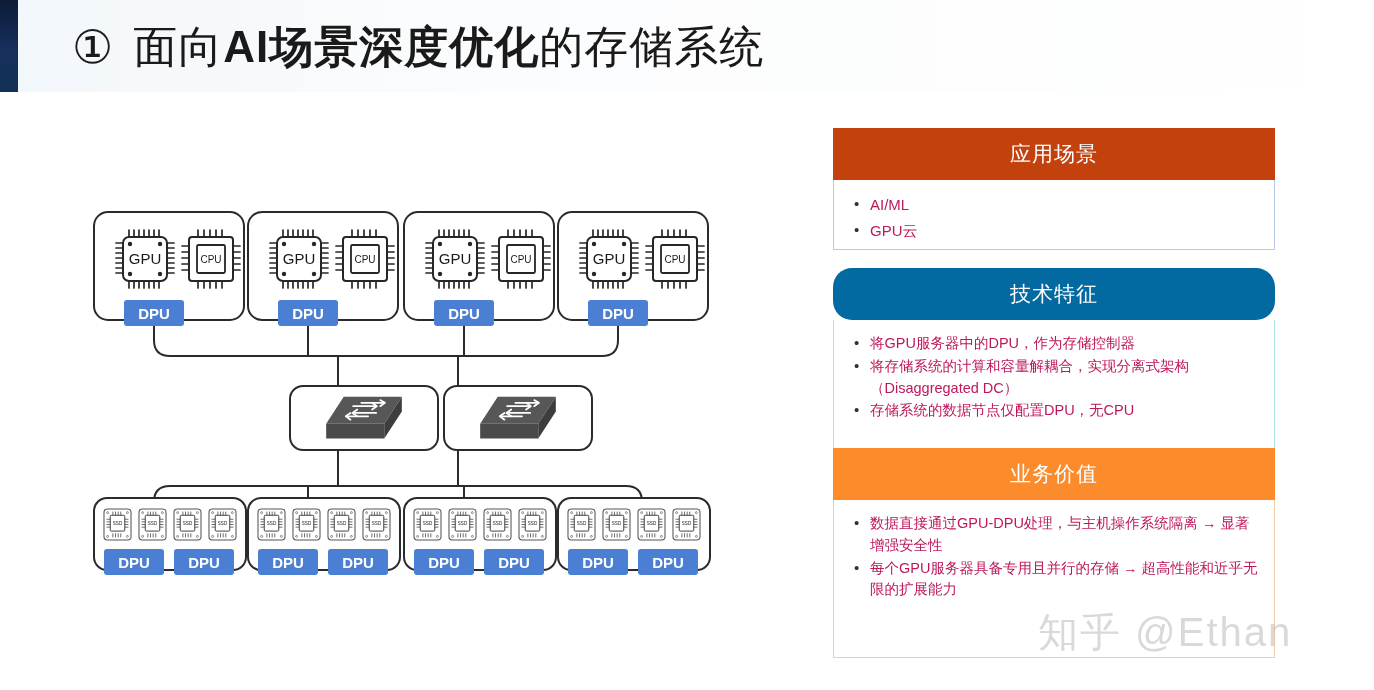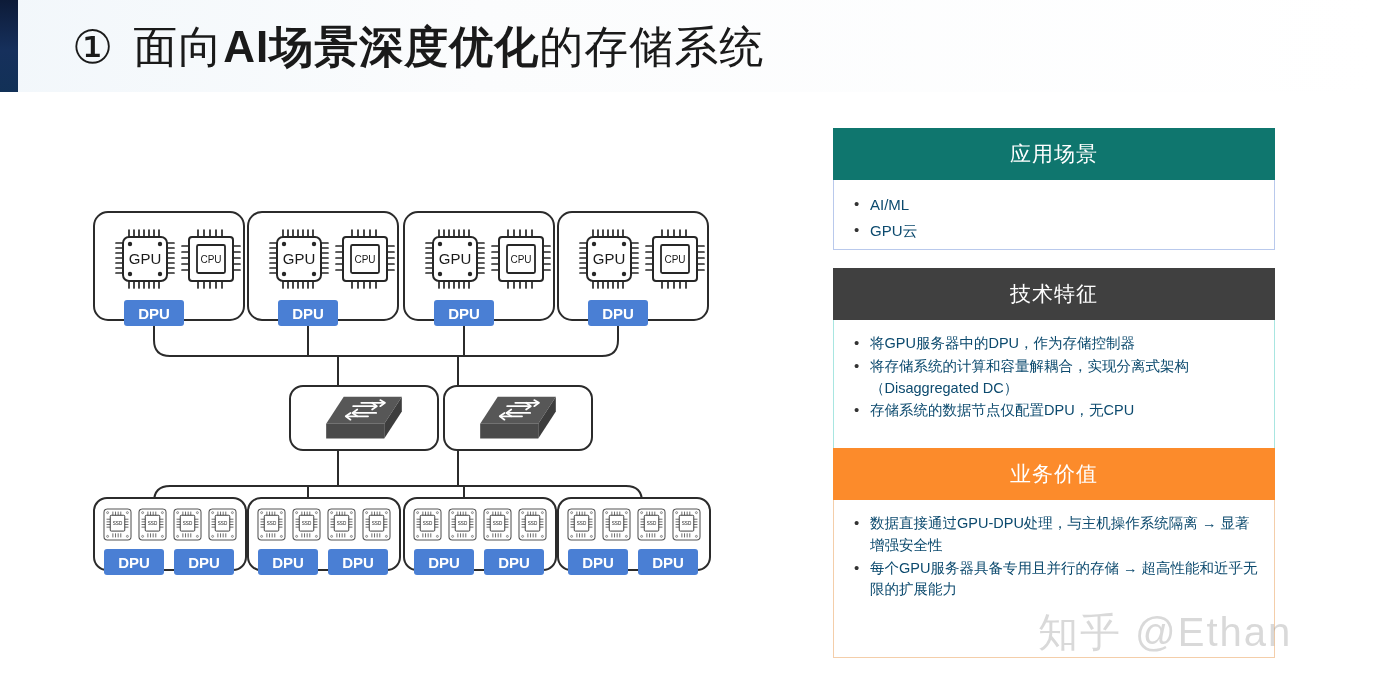--- a/index.html
+++ b/index.html
@@ -45,32 +45,32 @@
   .card { position: absolute; left: 833px; width: 442px; }
   .card-head {
     height: 52px; display: flex; align-items: center; justify-content: center;
     color: #ffffff; font-size: 21px; letter-spacing: 1px;
   }
   .card-body {
     background: #ffffff; border: 1px solid;
     border-top: none; padding: 13px 16px 13px 14px;
   }
   .card1 { top: 128px; }
-  .card1 .card-head { background: #0f766e; }
+  .card1 .card-head { background: #c2410c; }
   .card1 .card-body { border-color: #b9c9ec; height: 70px; }
   .card2 { top: 268px; }
-  .card2 .card-head { background: #404040; }
+  .card2 .card-head { background: #0369a1; border-radius: 19px; }
   .card2 .card-body { border-color: #a8e6e1; height: 136px; }
   .card3 { top: 448px; }
   .card3 .card-head { background: #fc8b2b; }
   .card3 .card-body { border-color: #f4ceaa; height: 158px; }
 
   ul.blist { list-style: none; }
   ul.blist li {
-    position: relative; padding-left: 22px; color: #0c4a6e;
+    position: relative; padding-left: 22px; color: #be185d;
     font-size: 14.5px; line-height: 1.5; margin-bottom: 1px;
   }
   ul.blist li::before {
     content: "\2022"; position: absolute; left: 6px; top: -1px;
     color: #333; font-size: 15px;
   }
   .card1 ul.blist li { font-size: 15px; line-height: 1.65; }
 
   
   .watermark {

